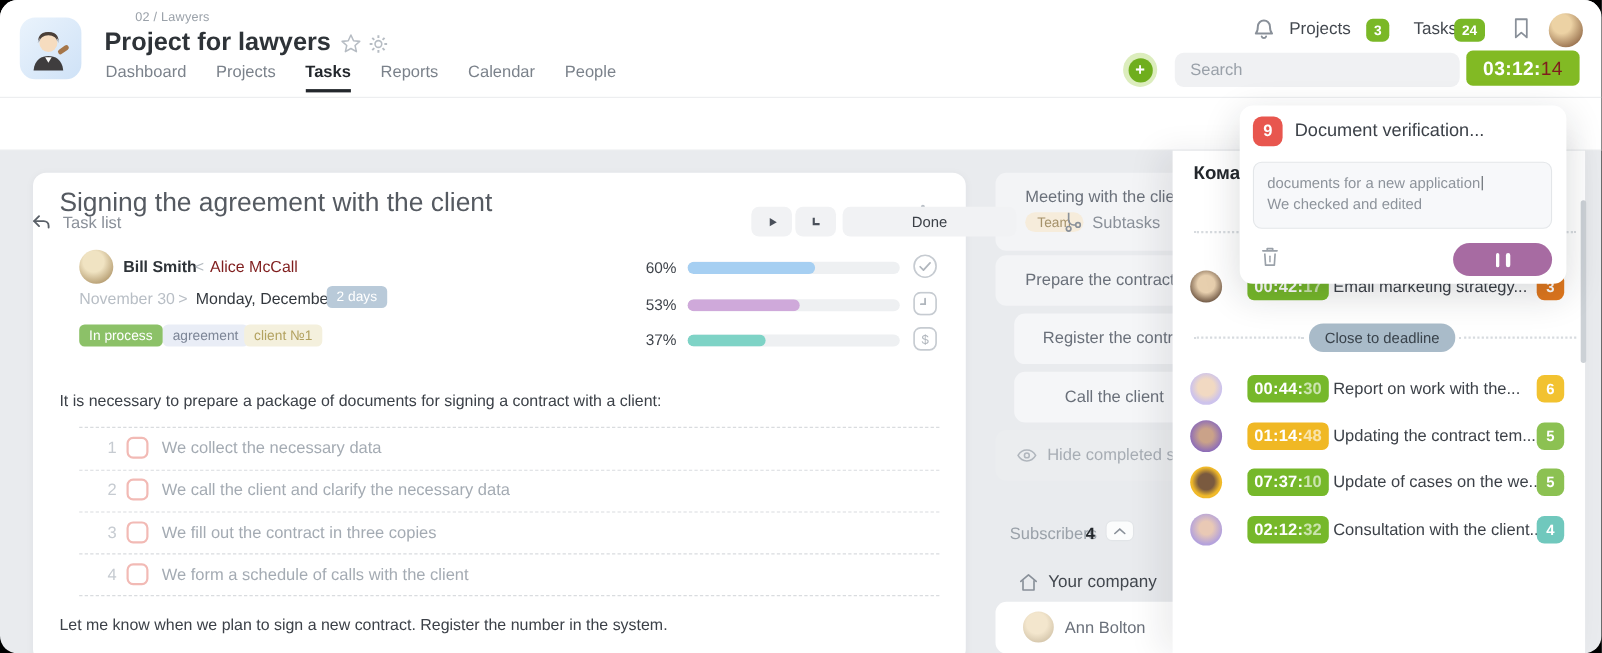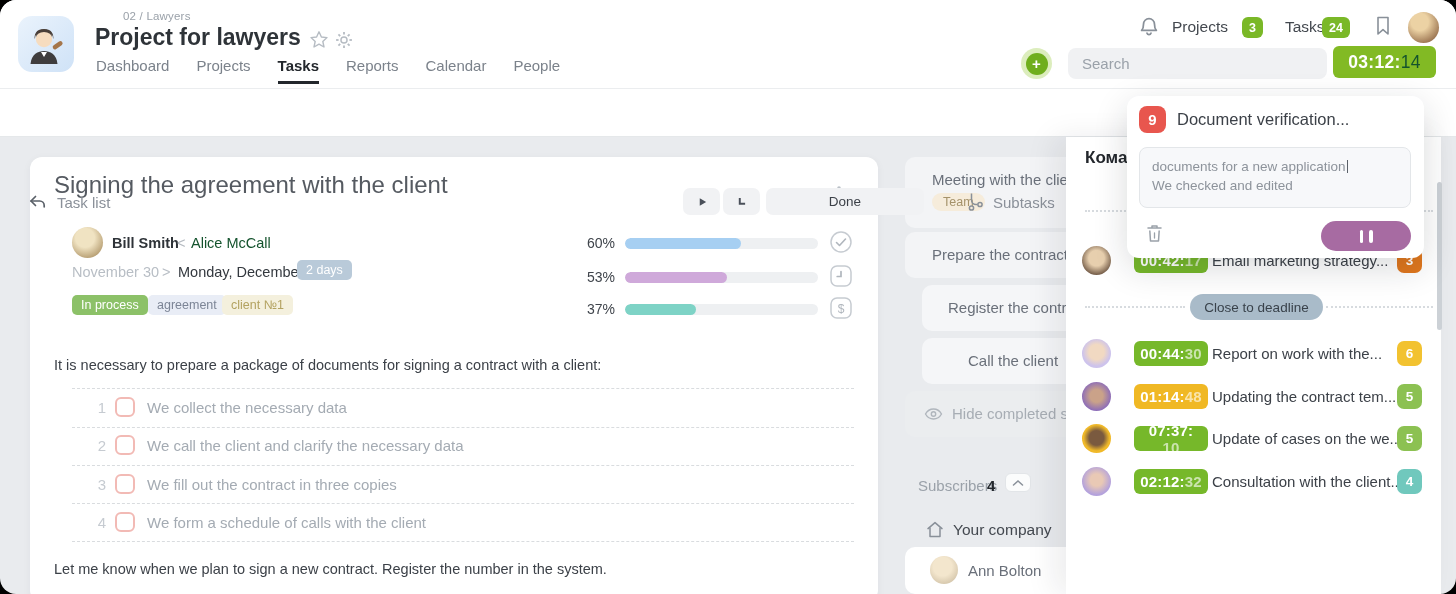--- a/index.html
+++ b/index.html
@@ -13,21 +13,21 @@
   .page-title{position:absolute;left:95px;top:24px;font-size:23px;font-weight:600;color:#2e3338;}
   .nav{position:absolute;left:96px;top:57px;display:flex;gap:27px;}
   .nav-item{font-size:15px;color:#7b828b;padding-bottom:10px;cursor:pointer;}
   .nav-item.active{color:#23272c;font-weight:700;border-bottom:3px solid #23272c;padding-bottom:7px;}
   .hdr-link{position:absolute;font-size:15.5px;color:#43484f;}
   .cnt-badge{position:absolute;background:#7ab827;color:#fff;font-size:12.5px;font-weight:700;border-radius:6px;display:flex;align-items:center;justify-content:center;}
   .avatar{border-radius:50%;}
   .av-header{background:radial-gradient(circle at 38% 32%,#ecd2a4 30%,#9a7350 78%);}
   .search{position:absolute;left:1068px;top:48px;width:259px;height:31px;background:#f0f1f3;border-radius:8px;font-size:15px;color:#9aa1a9;display:flex;align-items:center;padding-left:14px;}
   .timer-btn{position:absolute;left:1333px;top:46px;width:103px;height:32px;background:#82ba24;border-radius:6px;display:flex;align-items:center;justify-content:center;font-size:17.5px;font-weight:700;color:#fff;letter-spacing:.3px;}
-  .timer-btn .sec{color:#14532d;font-weight:500;}
+  .timer-btn .sec{color:#7f1d1d;font-weight:500;}
   .plus-halo{position:absolute;left:1021px;top:48px;width:31px;height:31px;border-radius:50%;background:#dcedbd;}
   .plus-core{position:absolute;left:4.5px;top:4.5px;width:22px;height:22px;border-radius:50%;background:#6fae1d;color:#fff;font-size:15px;font-weight:700;display:flex;align-items:center;justify-content:center;line-height:1;}
   
   .taskbar{position:absolute;left:0;top:89px;width:1456px;height:48px;background:#fff;border-bottom:1px solid #e5e8ea;z-index:10;}
   .bar-label{font-size:15px;color:#8a9099;}
   .tool-btn{position:absolute;height:27px;background:#f1f2f4;border-radius:7px;display:flex;align-items:center;justify-content:center;cursor:pointer;}
   .red-ring{position:absolute;left:1090px;top:109px;width:8px;height:8px;border:2.5px solid #e8503e;border-radius:50%;}
   .vdivider{position:absolute;left:1112px;top:99px;width:1px;height:28px;background:#e4e7ea;}
   
   .card{position:absolute;left:30px;top:157px;width:848px;height:445px;background:#fff;border-radius:12px;box-shadow:0 2px 8px rgba(35,42,54,.05);z-index:5;}
@@ -168,21 +168,21 @@
   <div class="card">
     <div class="task-title">Signing the agreement with the client</div>
     <svg class="abs icon" style="left:806px;top:28px;" width="6" height="22" viewBox="0 0 6 22">
       <circle cx="3" cy="3" r="1.8" fill="#b9bfc6"></circle>
         <circle cx="3" cy="11" r="1.8" fill="#b9bfc6"></circle>
         <circle cx="3" cy="19" r="1.8" fill="#b9bfc6"></circle>
     </svg>
     <div class="abs avatar" style="left:42px;top:70px;width:31px;height:31px;background:radial-gradient(circle at 42% 35%,#f0e3c2 35%,#b39a6e 80%);"></div>
     <div class="abs name" style="left:82px;top:78px;font-weight:600;color:#2e3338;">Bill Smith</div>
     <div class="abs name" style="left:147px;top:78px;color:#b4bac0;">&lt;</div>
-    <div class="abs name" style="left:161px;top:78px;color:#14532d;">Alice McCall</div>
+    <div class="abs name" style="left:161px;top:78px;color:#7f1d1d;">Alice McCall</div>
     <div class="abs" style="left:42px;top:107px;font-size:14.5px;color:#b8bec5;">November 30</div>
     <div class="abs" style="left:132px;top:107px;font-size:14.5px;color:#b8bec5;">&gt;</div>
     <div class="abs" style="left:148px;top:107px;font-size:14.5px;color:#33383e;">Monday, December 9</div>
     <div class="abs date-badge" style="left:267px;top:103px;">2 days</div>
     <div class="abs status-badge" style="left:42px;top:138px;">In process</div>
     <div class="abs tag-agreement" style="left:118px;top:138px;">agreement</div>
     <div class="abs tag-client" style="left:192px;top:138px;">client №1</div>
 
     <div class="pct" style="left:500px;top:78px;">60%</div>
     <div class="track" style="left:595px;top:81px;">
@@ -295,21 +295,21 @@
 
     <div class="trow-avatar" style="left:16px;top:245px;background:radial-gradient(circle at 50% 48%,#caa289 30%,#8d6db8 70%);"></div>
     <div class="time-badge tb-yellow" style="left:68px;top:247px;">
       <span>01:14:</span>
         <span class="sec">48</span>
     </div>
     <div class="trow-title" style="left:146px;top:251px;">Updating the contract tem...</div>
     <div class="num-badge nb-green" style="left:331px;top:247px;">5</div>
 
     <div class="trow-avatar" style="left:16px;top:287px;background:radial-gradient(circle at 50% 48%,#7a5a3f 35%,#f0b929 62%);"></div>
-    <div class="time-badge tb-green" style="left:68px;top:289px;flex-direction:column;">
+    <div class="time-badge tb-green" style="left:68px;top:289px;">
       <span>07:37:</span>
         <span class="sec">10</span>
     </div>
     <div class="trow-title" style="left:146px;top:293px;">Update of cases on the we...</div>
     <div class="num-badge nb-green" style="left:331px;top:289px;">5</div>
 
     <div class="trow-avatar" style="left:16px;top:330px;background:radial-gradient(circle at 50% 45%,#e9c9b5 28%,#b4a2dc 68%);"></div>
     <div class="time-badge tb-green" style="left:68px;top:332px;">
       <span>02:12:</span>
         <span class="sec">32</span>

